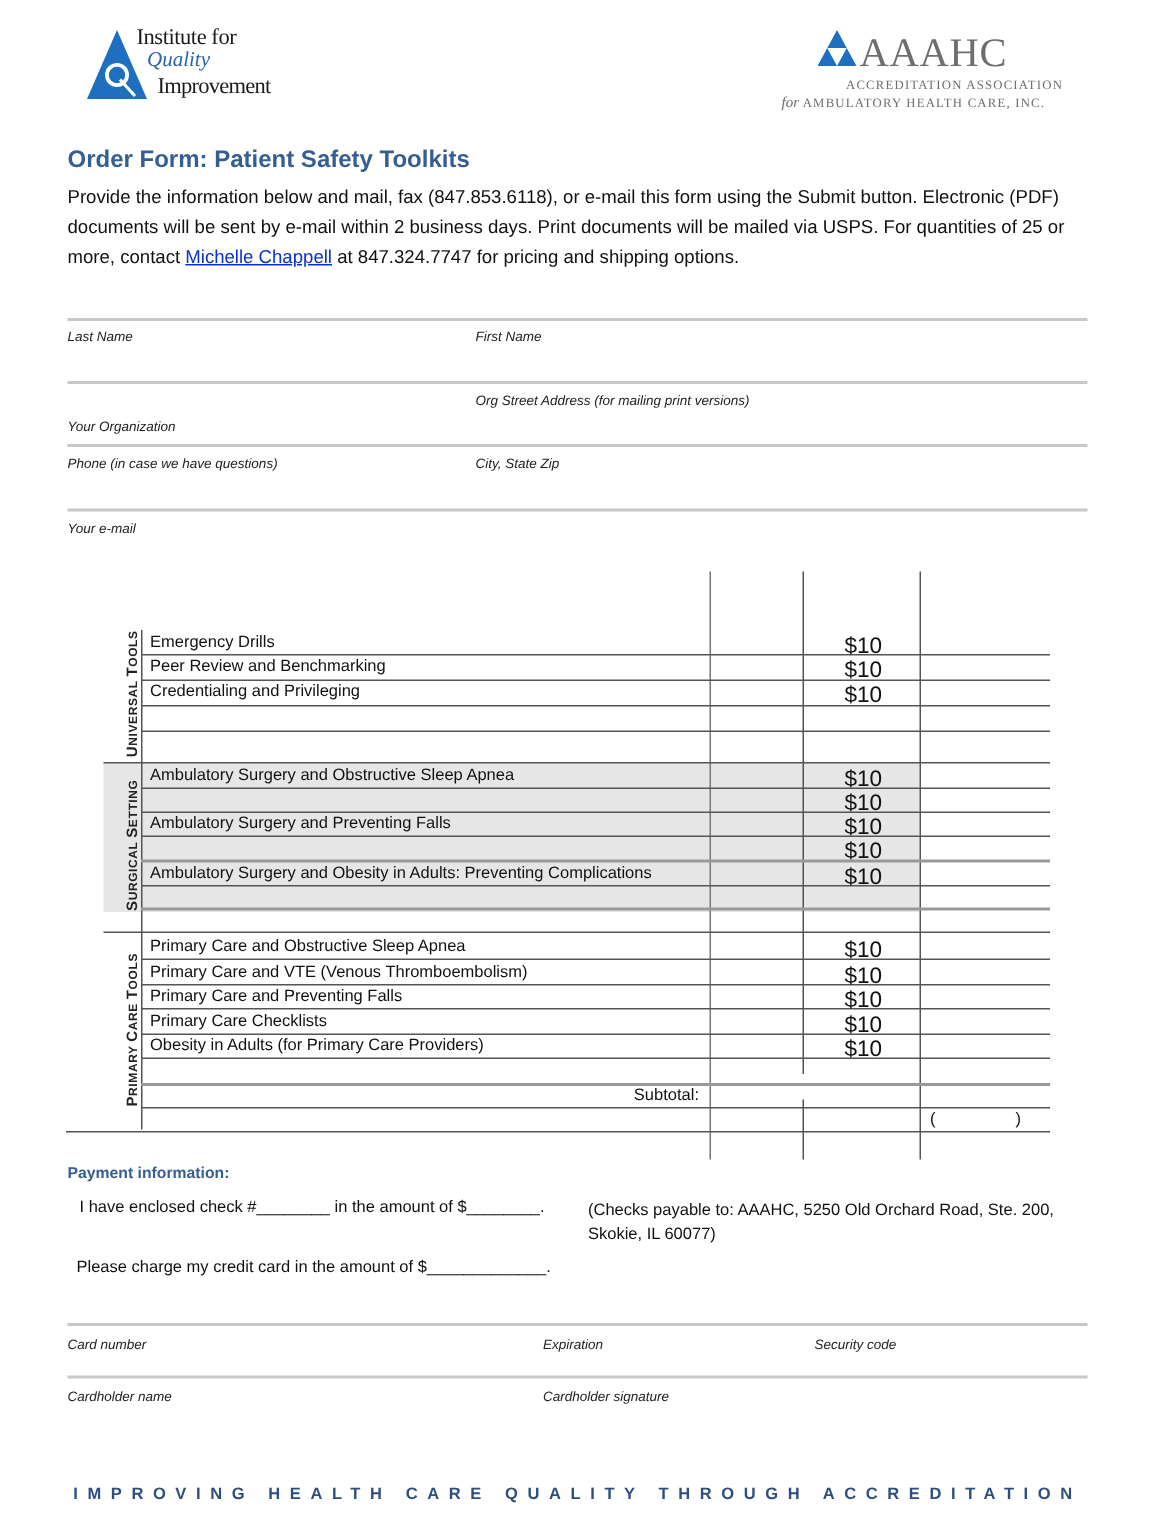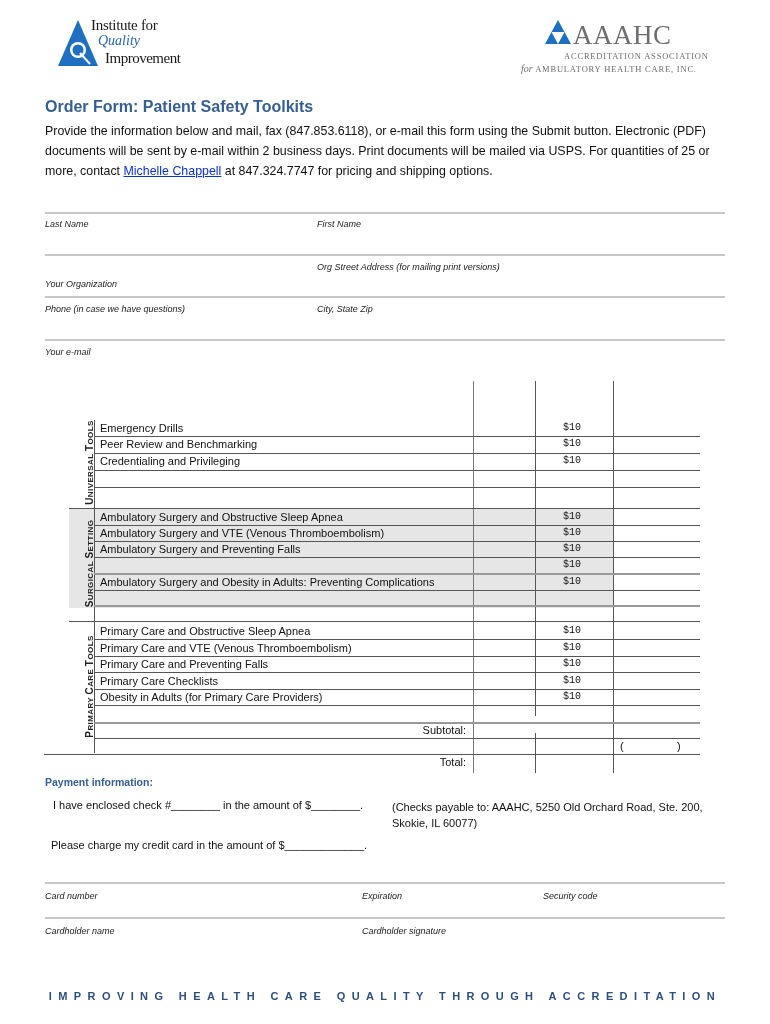--- a/index.html
+++ b/index.html
@@ -31,21 +31,21 @@
 
   
   .tbl { position: absolute; left: 69px; top: 381px; width: 631px; }
   .thead { position: absolute; left: 0; top: 0; width: 631px; height: 39px; background: #0070c0; }
   .thead span { position: absolute; top: 5px; font-size: 11px; font-weight: bold; color: #fff; text-align: center; }
   .vline { position: absolute; width: 0; border-left: 1px solid #555; }
   .hline { position: absolute; height: 0; border-top: 1px solid #555; }
   .hline.thick { border-top: 2px solid #999; }
   .group-shade { position: absolute; background: #e6e6e6; }
   .row-text { position: absolute; font-size: 11px; color: #111; white-space: nowrap; }
-  .price { position: absolute; font-size: 10px; color: #111; font-family: Liberation Mono, monospace; }
+  .price { position: absolute; font-size: 15px; color: #111; }
   .side-label { position: absolute; transform: rotate(-90deg); transform-origin: center center; font-size: 8px; font-weight: bold; color: #222; white-space: nowrap; letter-spacing: 0.4px; text-align: center; }
   .side-label .cap { font-size: 10px; }
   .summary-text { position: absolute; font-size: 11px; color: #111; text-align: right; }
 
   
   .pay-title { position: absolute; left: 45px; top: 776px; font-size: 10.5px; font-weight: bold; color: #365f91; }
   .pay-text { position: absolute; font-size: 11px; color: #111; white-space: nowrap; }
   .pay-note { position: absolute; left: 392px; top: 799px; width: 320px; font-size: 11px; line-height: 16px; color: #111; }
 
   .footer { position: absolute; left: 0; width: 770px; top: 990px; text-align: center; font-size: 11px; font-weight: bold; color: #2e4e7e; letter-spacing: 6.4px; }
@@ -133,21 +133,20 @@
 
   <div class="row-text" style="left:31px;top:41px">Emergency Drills</div>
   <div class="price" style="left:494px;top:41px">$10</div>
   <div class="row-text" style="left:31px;top:57px">Peer Review and Benchmarking</div>
   <div class="price" style="left:494px;top:57px">$10</div>
   <div class="row-text" style="left:31px;top:74px">Credentialing and Privileging</div>
   <div class="price" style="left:494px;top:74px">$10</div>
 
   <div class="row-text" style="left:31px;top:130px">Ambulatory Surgery and Obstructive Sleep Apnea</div>
   <div class="price" style="left:494px;top:130px">$10</div>
-  <div class="row-text" style="left:31px;top:146px">Ambulatory Surgery and VTE (Venous Thromboembolism)</div>
   <div class="price" style="left:494px;top:146px">$10</div>
   <div class="row-text" style="left:31px;top:162px">Ambulatory Surgery and Preventing Falls</div>
   <div class="price" style="left:494px;top:162px">$10</div>
   <div class="price" style="left:494px;top:178px">$10</div>
   <div class="row-text" style="left:31px;top:195px">Ambulatory Surgery and Obesity in Adults: Preventing Complications</div>
   <div class="price" style="left:494px;top:195px">$10</div>
 
   <div class="row-text" style="left:31px;top:244px">Primary Care and  Obstructive Sleep Apnea</div>
   <div class="price" style="left:494px;top:244px">$10</div>
   <div class="row-text" style="left:31px;top:261px">Primary Care and  VTE (Venous Thromboembolism)</div>
@@ -160,21 +159,20 @@
   <div class="price" style="left:494px;top:310px">$10</div>
 
   <div style="position:absolute;left:405px;top:40px;width:60px;height:15px"></div>
   <div style="position:absolute;left:545px;top:40px;width:86px;height:15px"></div>
 
   <div class="summary-text" style="left:25px;width:372px;top:343px">Subtotal:</div>
   <div style="position:absolute;left:545px;top:342px;width:86px;height:15px"></div>
   <div style="position:absolute;left:405px;top:358px;width:138px;height:15px"></div>
   <div class="summary-text" style="left:551px;top:359px">(</div>
   <div class="summary-text" style="left:608px;top:359px">)</div>
-  <div class="summary-text" style="left:25px;width:372px;top:375px">Total:</div>
   <div style="position:absolute;left:545px;top:375px;width:86px;height:15px"></div>
 </div>
 
 <div class="pay-title">Payment information:</div>
 <div class="pay-text" style="left:53px;top:799px">I have enclosed check #________ in the amount of $________.</div>
 <div class="pay-note">(Checks payable to: AAAHC, 5250 Old Orchard Road, Ste. 200, Skokie, IL 60077)</div>
 <div class="pay-text" style="left:51px;top:839px">Please charge my credit card in the amount of $_____________.</div>
 
 <div class="field-line" style="top:882px"></div>
 <div class="flabel" style="left:45px;top:891px">Card number</div>

